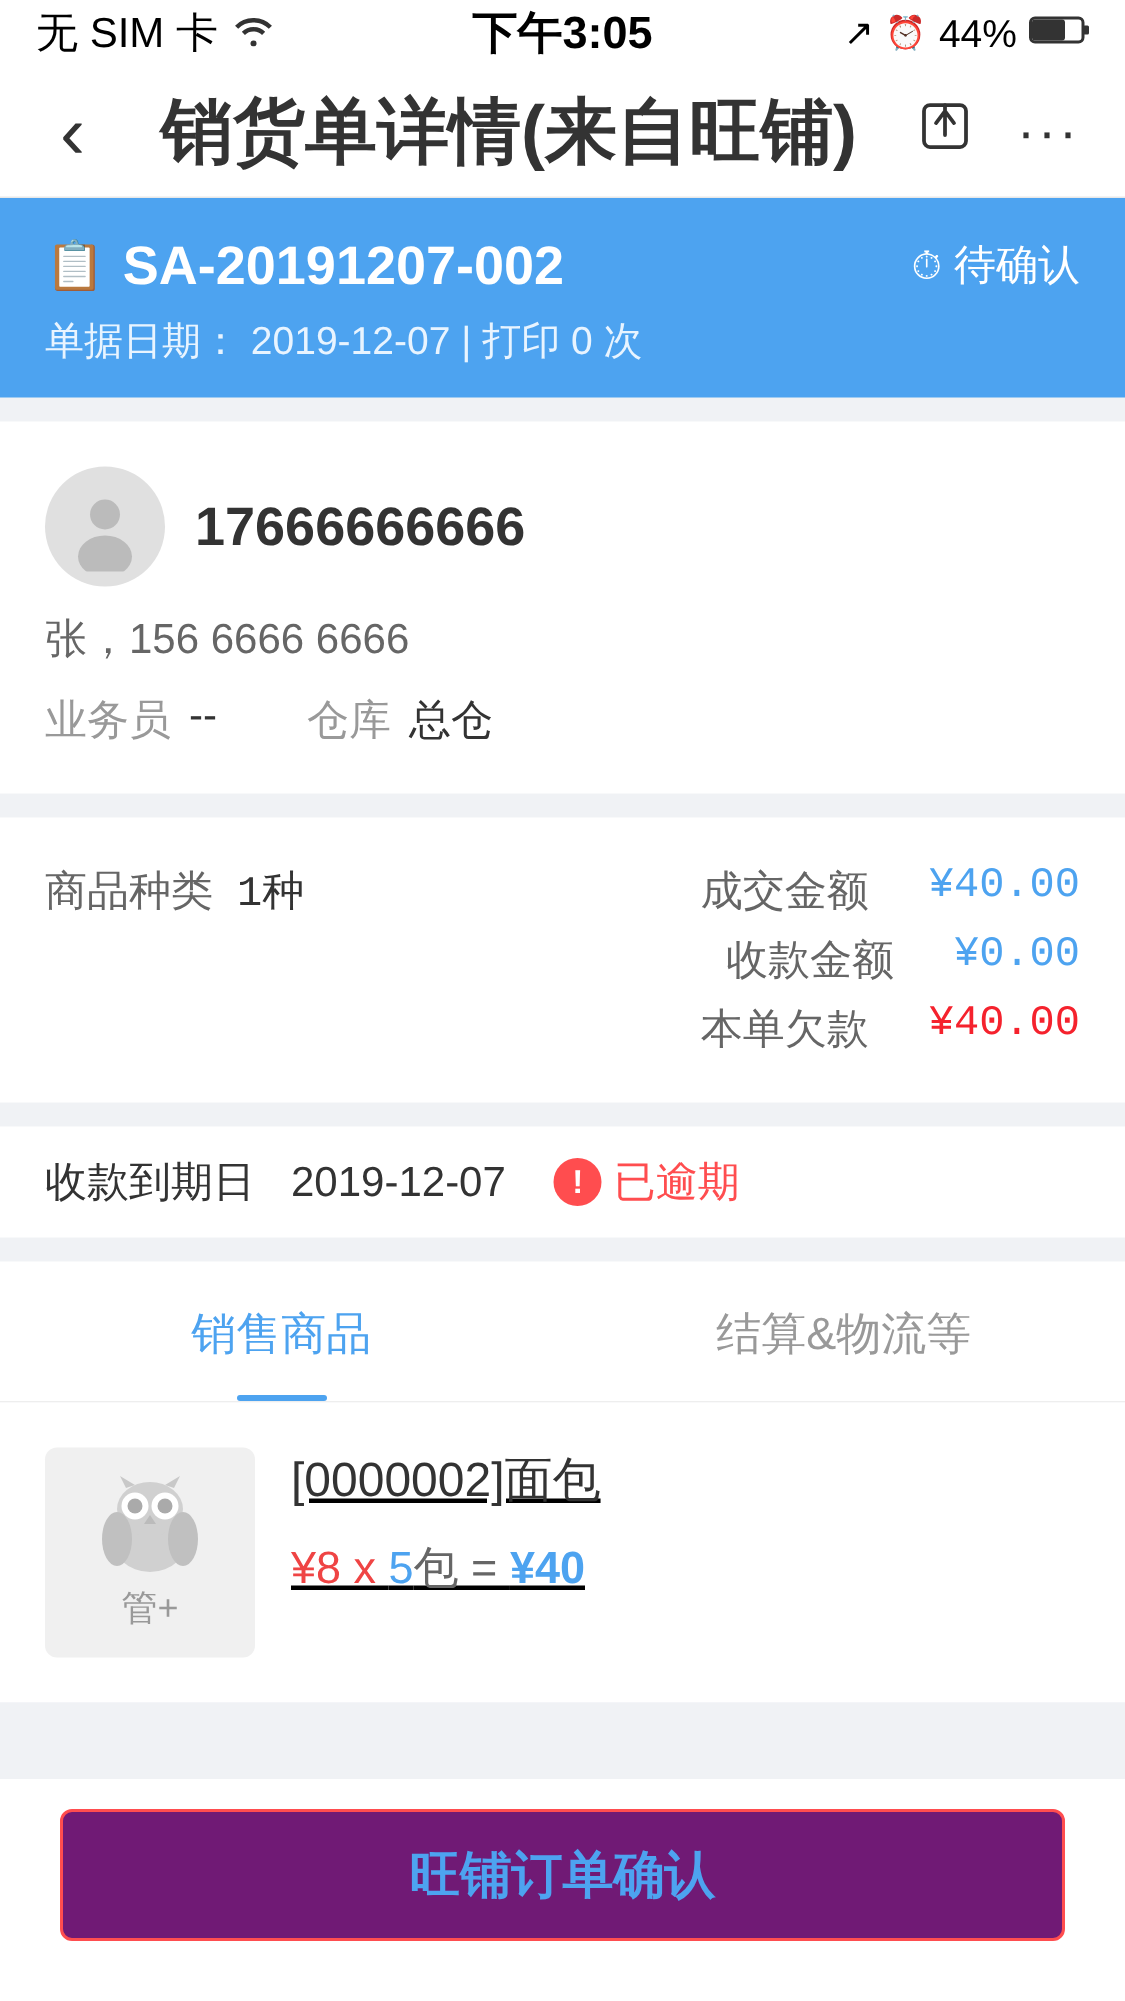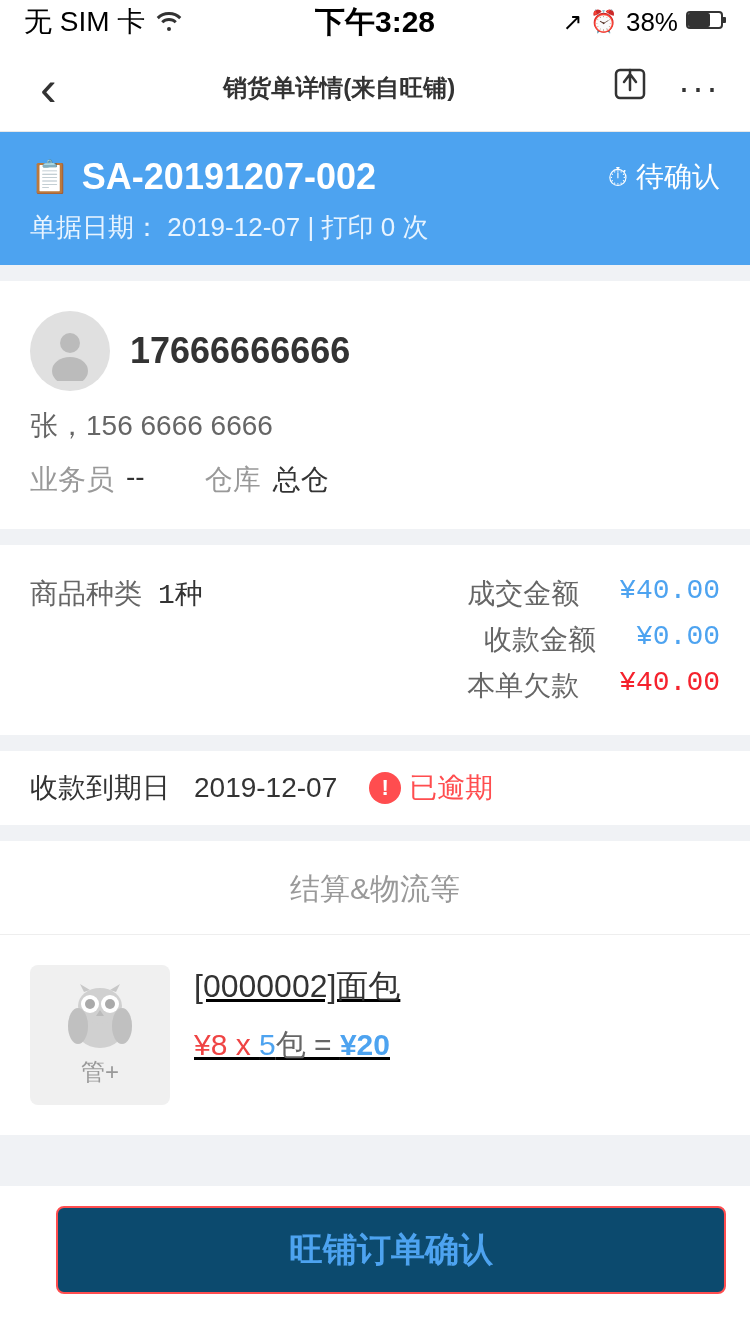--- a/index.html
+++ b/index.html
@@ -40,21 +40,21 @@
     .nav-bar {
       background: #fff;
       height: 88px;
       display: flex;
       align-items: center;
       justify-content: space-between;
       padding: 0 30px;
       border-bottom: 1px solid #e8e8e8;
     }
     .nav-title {
-      font-size: 24px;
+      font-size: 48px;
       font-weight: 600;
       color: #333;
     }
     .nav-back {
       font-size: 40px;
       color: #333;
       cursor: pointer;
       padding: 10px;
     }
     .nav-right {
@@ -284,50 +284,49 @@
       left: 0;
       width: 750px;
       background: #fff;
       padding: 20px 40px 40px;
     }
     .confirm-btn {
       width: 100%;
       height: 88px;
       border: 2px solid #ff4d4f;
       border-radius: 8px;
-      background: #0c4a6e;
+      background: #701a75;
       color: #4da3f0;
       font-size: 34px;
       font-weight: 600;
       cursor: pointer;
       display: flex;
       align-items: center;
       justify-content: center;
-      margin-left: 16px;
     }
   </style>
 </head>
 <body>
 
 <div class="status-bar">
   <div class="status-left">
     <span>无 SIM 卡</span>
     <span>
       <svg width="28" height="20" viewBox="0 0 28 20" fill="none">
         <path d="M14 16a2 2 0 1 1 0 4 2 2 0 0 1 0-4z" fill="#333"></path>
         <path d="M14 10c2.2 0 4.2.9 5.7 2.3l2.1-2.1A11 11 0 0 0 14 7a11 11 0 0 0-7.8 3.2l2.1 2.1A7.8 7.8 0 0 1 14 10z" fill="#333"></path>
         <path d="M14 4c4 0 7.6 1.6 10.2 4.2l2.1-2.1A16.9 16.9 0 0 0 14 1 16.9 16.9 0 0 0 1.7 6.1l2.1 2.1A13.8 13.8 0 0 1 14 4z" fill="#333"></path>
       </svg>
     </span>
   </div>
-  <div style="position:absolute;left:50%;transform:translateX(-50%);font-size:30px;font-weight:600;">下午3:28</div>
+  <div style="position:absolute;left:50%;transform:translateX(-50%);font-size:30px;font-weight:600;">下午3:05</div>
   <div class="status-right">
     <span style="font-size:24px;">↗</span>
     <span style="font-size:22px;">⏰</span>
-    <span style="font-size:26px;">38%</span>
+    <span style="font-size:26px;">44%</span>
     <span>
       <svg width="40" height="22" viewBox="0 0 40 22">
         <rect x="1" y="3" width="35" height="16" rx="3" ry="3" fill="none" stroke="#333" stroke-width="2"></rect>
         <rect x="36" y="8" width="4" height="6" rx="1" fill="#333"></rect>
         <rect x="2" y="4" width="22" height="14" rx="2" fill="#333"></rect>
       </svg>
     </span>
   </div>
 </div>
 
@@ -420,20 +419,23 @@
   <span style="margin-left:8px;">2019-12-07</span>
   <div class="overdue-badge" style="margin-left:16px;">
     <div class="alert-icon">
       <span>!</span>
     </div>
     <span>已逾期</span>
   </div>
 </div>
 
 <div class="tabs-bar">
+  <div class="tab-item active">
+    <span>销售商品</span>
+  </div>
   <div class="tab-item">
     <span>结算&amp;物流等</span>
   </div>
 </div>
 
 <div class="product-card">
   <div class="product-image">
     <div class="product-logo-owl">
       <svg width="80" height="70" viewBox="0 0 80 70" fill="none">
 
@@ -454,21 +456,21 @@
 
         <polygon points="24,10 20,2 30,8" fill="#c8c8c8"></polygon>
         <polygon points="56,10 60,2 50,8" fill="#c8c8c8"></polygon>
       </svg>
       <span style="color:#999;font-size:24px;margin-top:4px;">管+</span>
     </div>
   </div>
   <div class="product-info">
     <div class="product-name">[0000002]面包</div>
     <div class="product-price">
-      <span style="color:#ef4444;">¥8 x </span><span class="qty-highlight">5</span><span style="color:#666;">包 = </span><span class="total-highlight">¥20</span>
+      <span style="color:#ef4444;">¥8 x </span><span class="qty-highlight">5</span><span style="color:#666;">包 = </span><span class="total-highlight">¥40</span>
     </div>
   </div>
 </div>
 
 <div class="bottom-area"></div>
 
 <div class="bottom-bar">
   <button class="confirm-btn">旺铺订单确认</button>
 </div>
 

